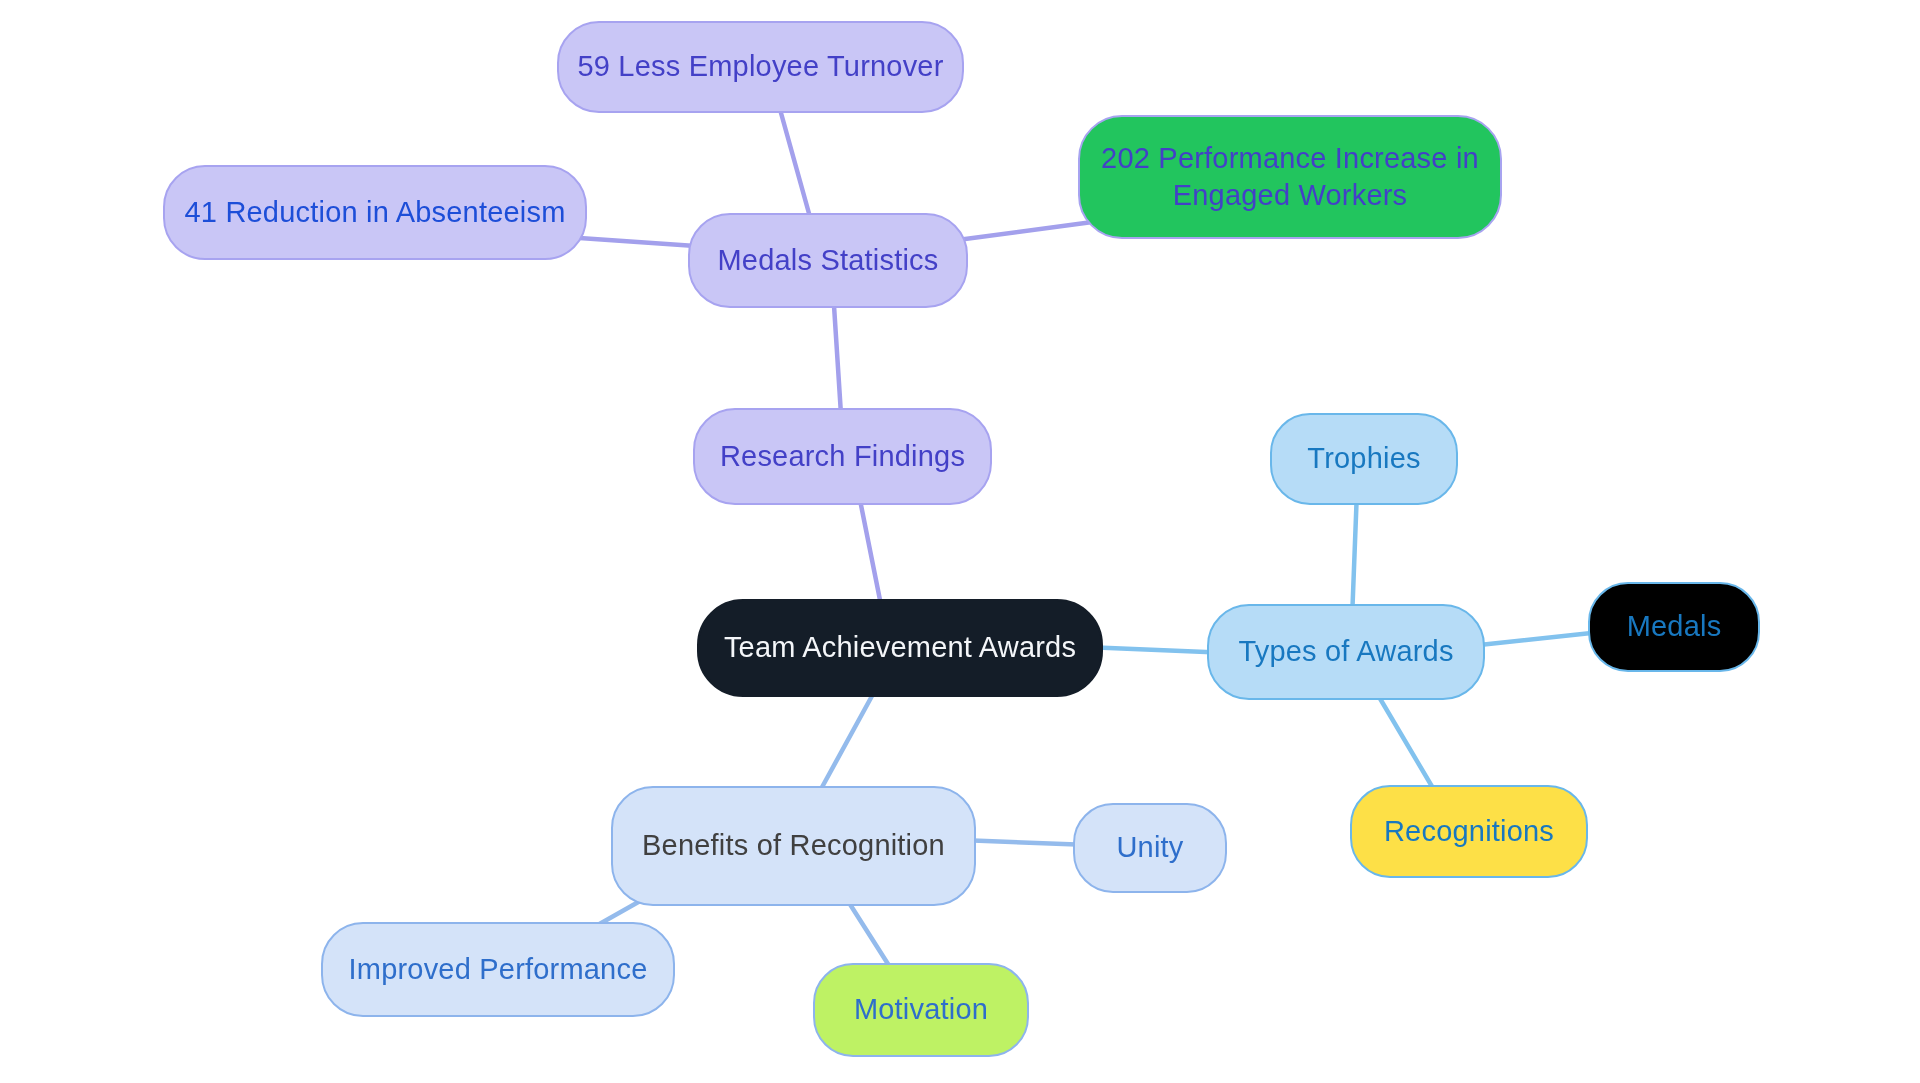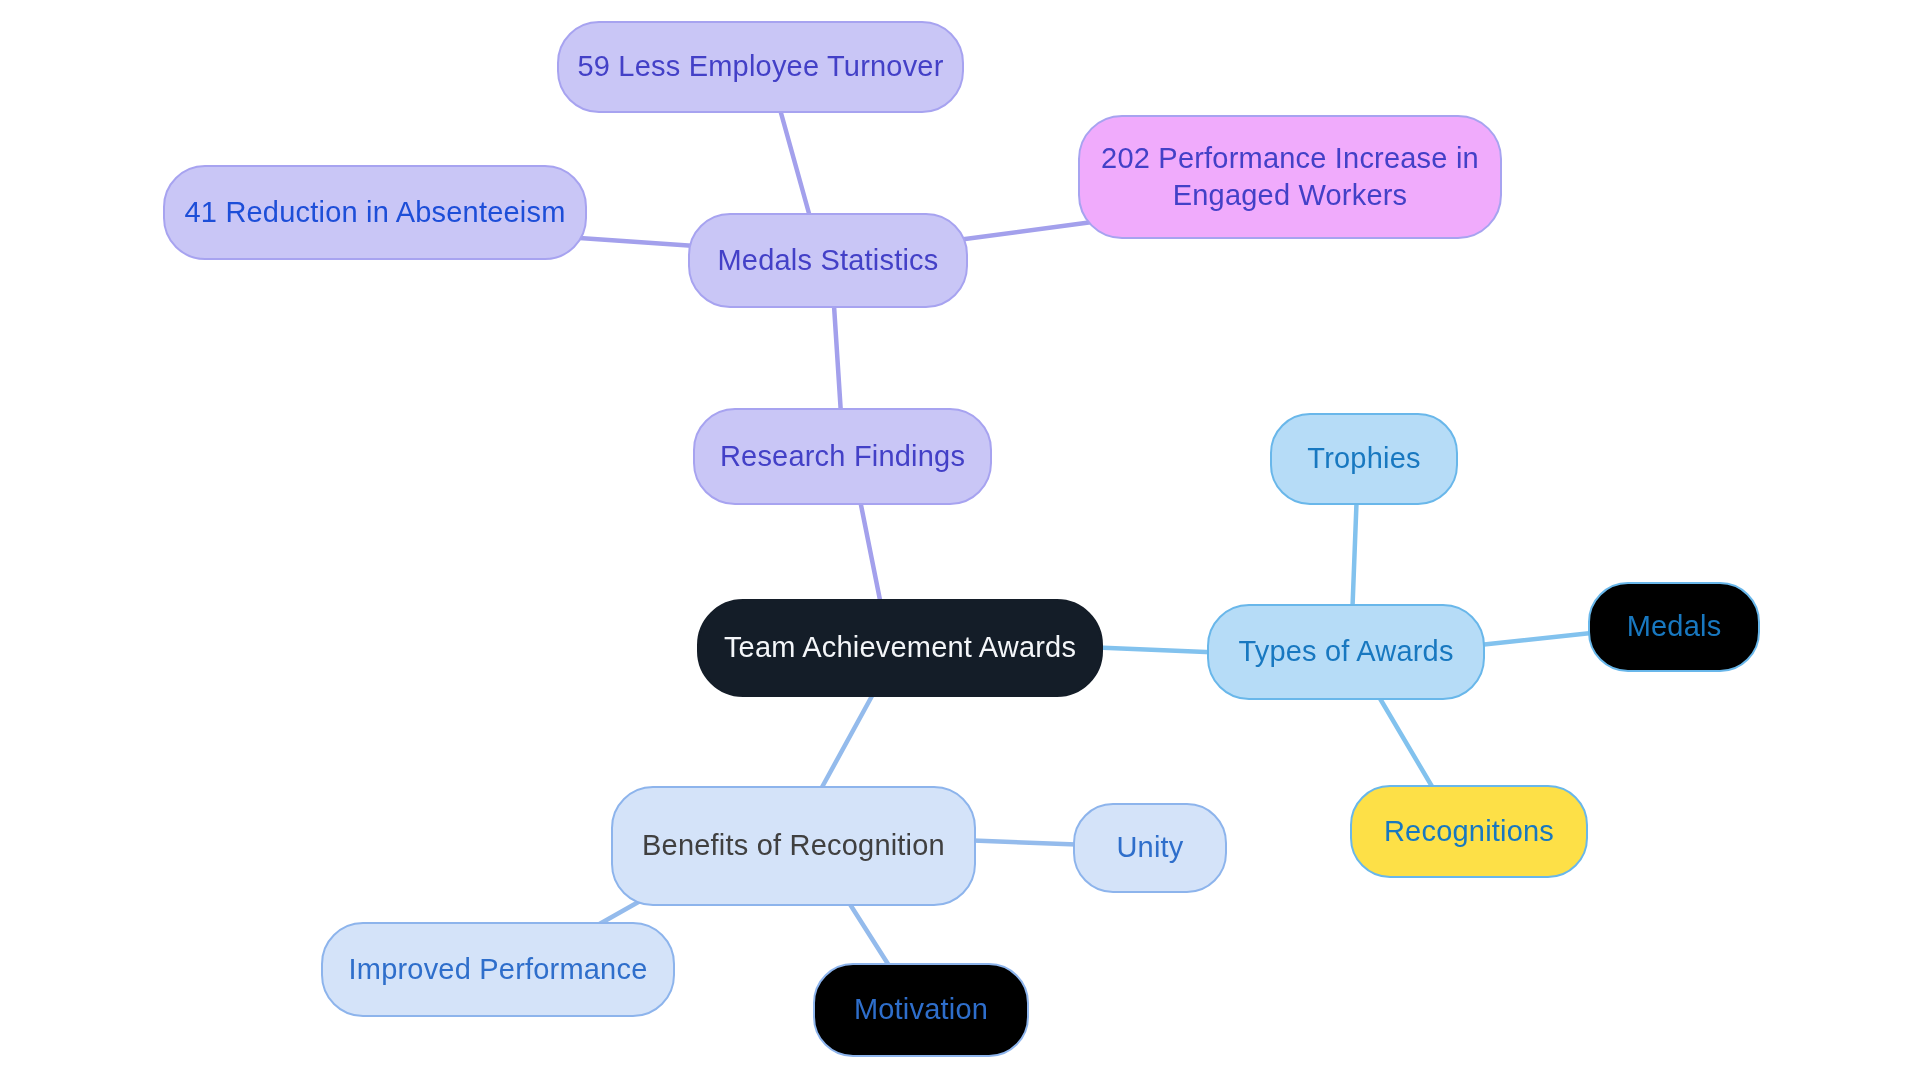--- a/index.html
+++ b/index.html
@@ -77,21 +77,21 @@
       </div>
       <div class="node" style="left: 688px; top: 213px; width: 280px; height: 95px; border-radius: 42px; background: rgb(201, 198, 246); border-color: rgb(167, 163, 240); color: rgb(67, 64, 199);">
         <span class="node-label">Medals Statistics</span>
       </div>
       <div class="node" style="left: 557px; top: 21px; width: 407px; height: 92px; border-radius: 42px; background: rgb(201, 198, 246); border-color: rgb(167, 163, 240); color: rgb(67, 64, 199);">
         <span class="node-label">59 Less Employee Turnover</span>
       </div>
       <div class="node" style="left: 163px; top: 165px; width: 424px; height: 95px; border-radius: 42px; background: rgb(201, 198, 246); border-color: rgb(167, 163, 240); color: #1d4ed8;">
         <span class="node-label">41 Reduction in Absenteeism</span>
       </div>
-      <div class="node" style="left: 1078px; top: 115px; width: 424px; height: 124px; border-radius: 44px; background: #f0abfc; border-color: rgb(167, 163, 240); color: rgb(67, 64, 199); align-items: center;">
+      <div class="node" style="left: 1078px; top: 115px; width: 424px; height: 124px; border-radius: 44px; background: #22c55e; border-color: rgb(167, 163, 240); color: rgb(67, 64, 199); align-items: center;">
         <span class="node-label">202 Performance Increase in Engaged Workers</span>
       </div>
       <div class="node" style="left: 1207px; top: 604px; width: 278px; height: 96px; border-radius: 42px; background: rgb(182, 220, 247); border-color: rgb(105, 183, 234); color: rgb(24, 120, 192);">
         <span class="node-label">Types of Awards</span>
       </div>
       <div class="node" style="left: 1270px; top: 413px; width: 188px; height: 92px; border-radius: 40px; background: rgb(182, 220, 247); border-color: rgb(105, 183, 234); color: rgb(24, 120, 192);">
         <span class="node-label">Trophies</span>
       </div>
       <div class="node" style="left: 1588px; top: 582px; width: 172px; height: 90px; border-radius: 40px; background: #000000; border-color: rgb(105, 183, 234); color: rgb(24, 120, 192);">
         <span class="node-label">Medals</span>
@@ -101,17 +101,17 @@
       </div>
       <div class="node" style="left: 611px; top: 786px; width: 365px; height: 120px; border-radius: 42px; background: rgb(212, 227, 249); border-color: rgb(141, 180, 236); color: #404040;">
         <span class="node-label">Benefits of Recognition</span>
       </div>
       <div class="node" style="left: 1073px; top: 803px; width: 154px; height: 90px; border-radius: 40px; background: rgb(212, 227, 249); border-color: rgb(141, 180, 236); color: rgb(46, 110, 203);">
         <span class="node-label">Unity</span>
       </div>
       <div class="node" style="left: 321px; top: 922px; width: 354px; height: 95px; border-radius: 42px; background: rgb(212, 227, 249); border-color: rgb(141, 180, 236); color: rgb(46, 110, 203);">
         <span class="node-label">Improved Performance</span>
       </div>
-      <div class="node" style="left: 813px; top: 963px; width: 216px; height: 94px; border-radius: 40px; background: #000000; border-color: rgb(141, 180, 236); color: rgb(46, 110, 203);">
+      <div class="node" style="left: 813px; top: 963px; width: 216px; height: 94px; border-radius: 40px; background: #bef264; border-color: rgb(141, 180, 236); color: rgb(46, 110, 203);">
         <span class="node-label">Motivation</span>
       </div>
     </div>
 </div>
 
 </body></html>

